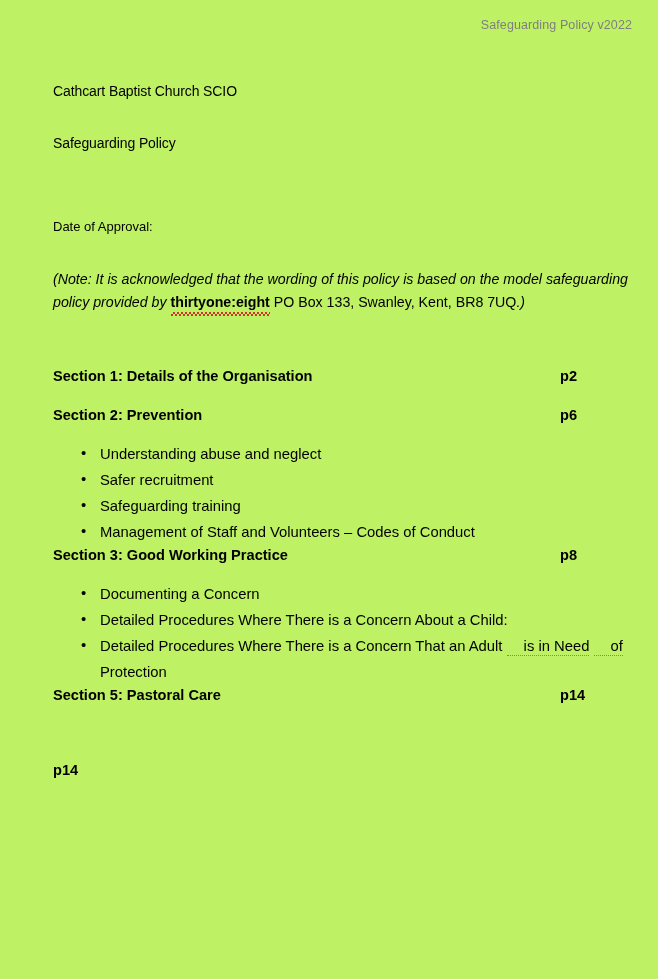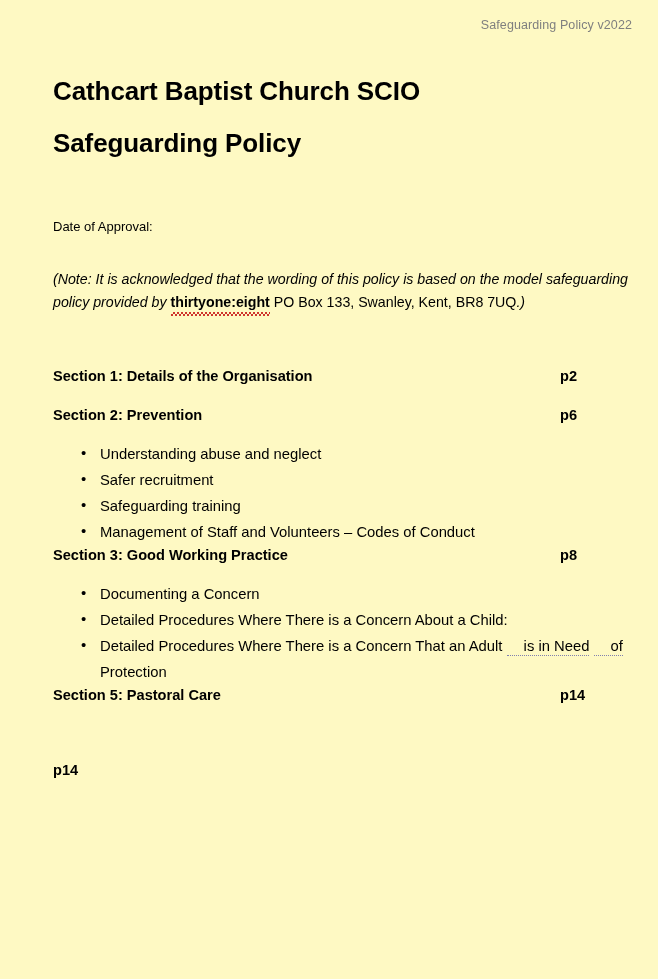--- a/index.html
+++ b/index.html
@@ -13,21 +13,21 @@
     position: relative;
     font-family: "Liberation Sans", sans-serif;
     color: #000000;
     overflow: hidden;
   }
 
   .page {
     position: relative;
     width: 658px;
     height: 979px;
-    background: #fef9c3;
+    background: #bef264;
   }
 
   
   .doc-header {
     position: absolute;
     top: 18px;
     left: 53px;
     width: 579px;
     text-align: right;
     font-size: 12.5px;
@@ -37,22 +37,22 @@
 
   
   .content {
     position: absolute;
     left: 53px;
     top: 78px;
     width: 580px;
   }
 
   h1.doc-title {
-    font-size: 26px;
-    font-weight: bold;
+    font-size: 14px;
+    font-weight: normal;
     margin: 0 0 0 0;
     letter-spacing: -0.1px;
     line-height: 26px;
   }
   h1.doc-title.second {
     margin-top: 26px;
   }
 
   .date-line {
     font-size: 13px;

